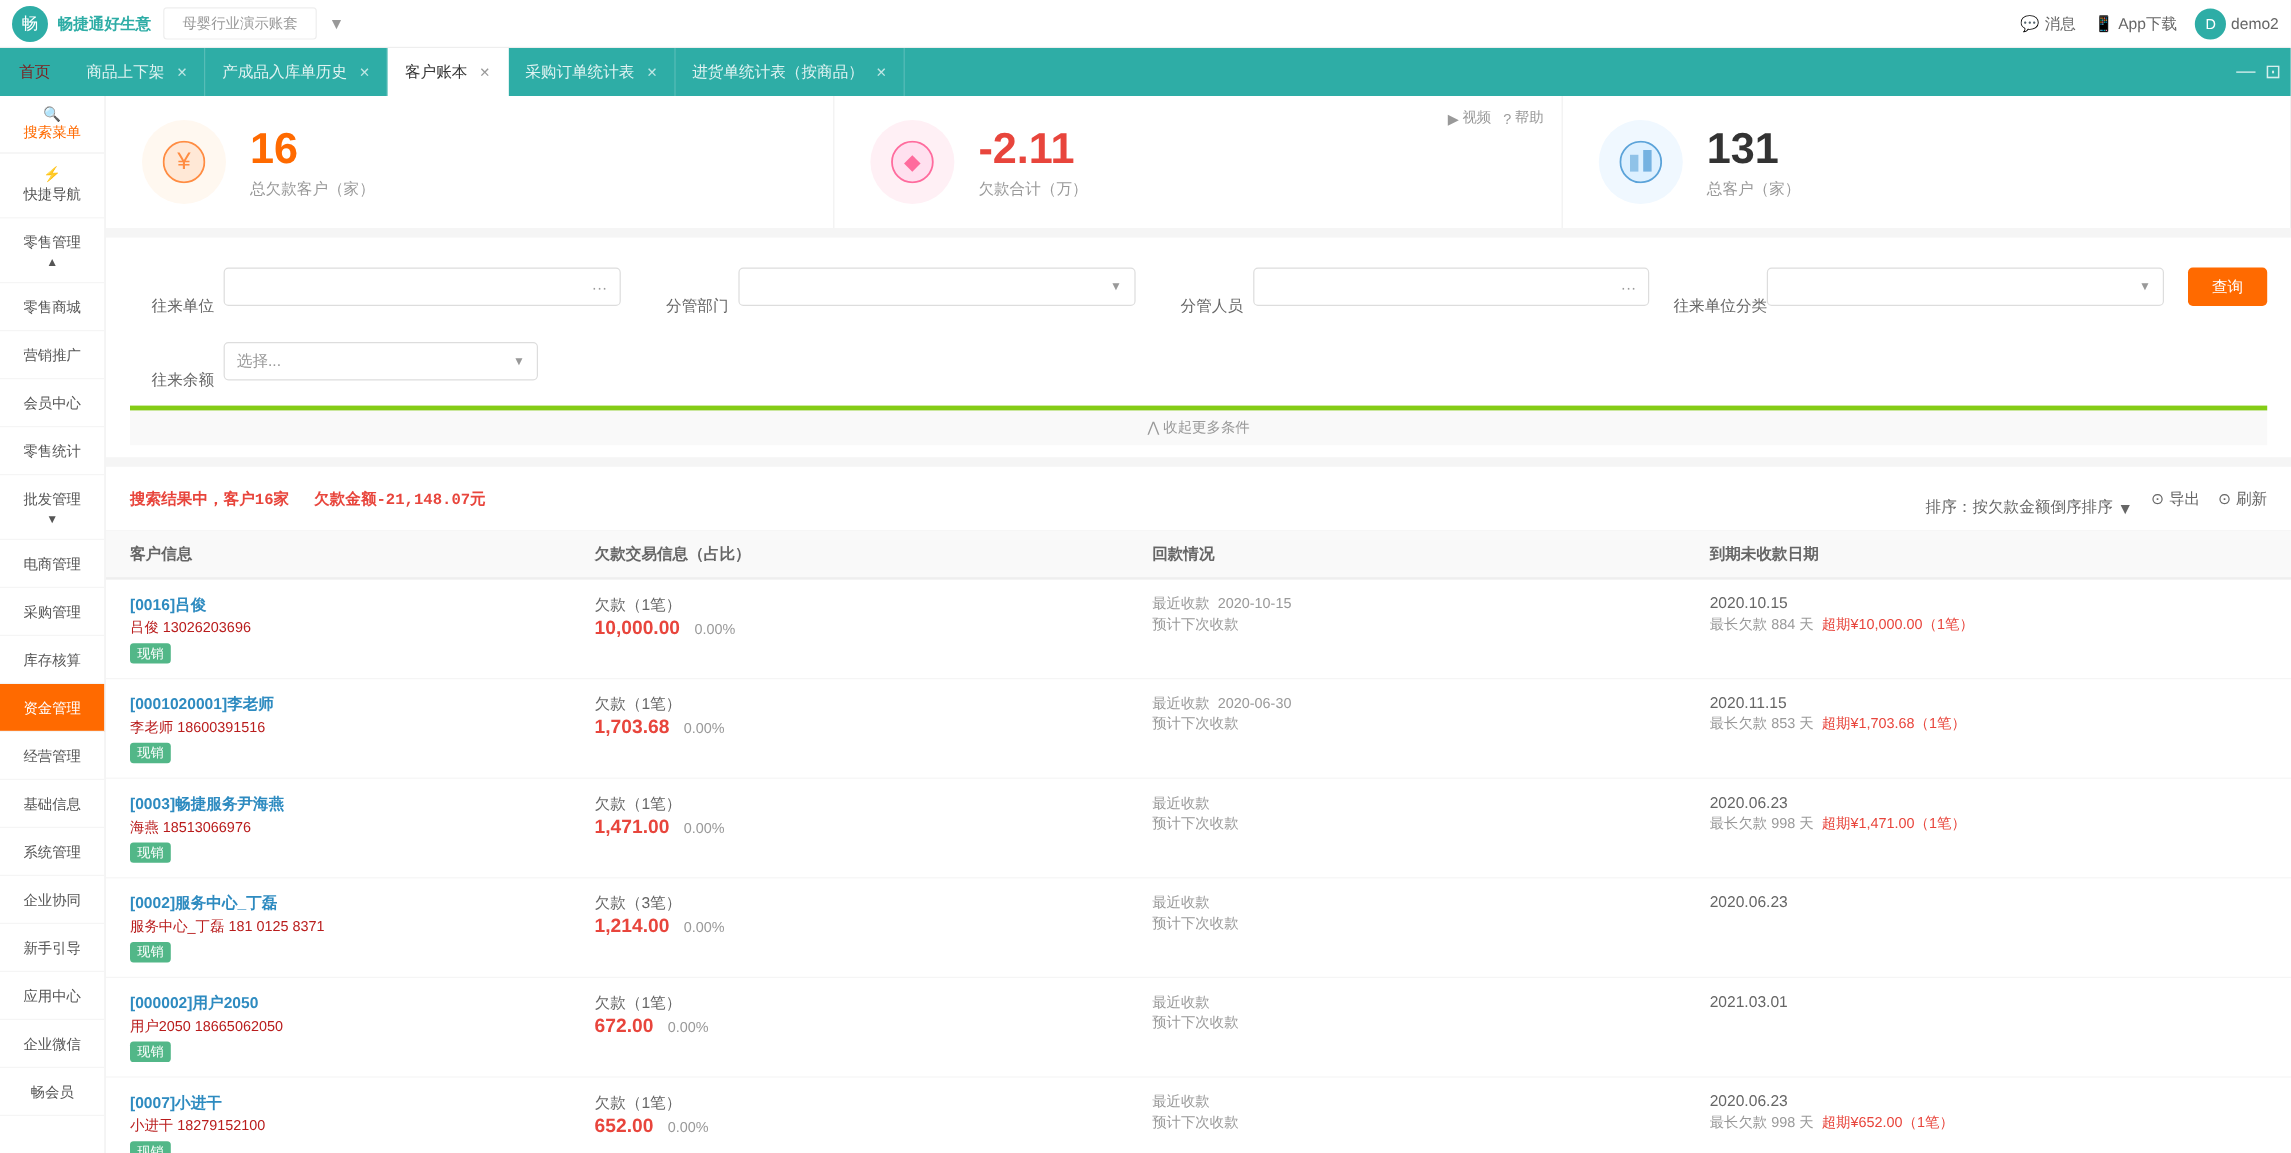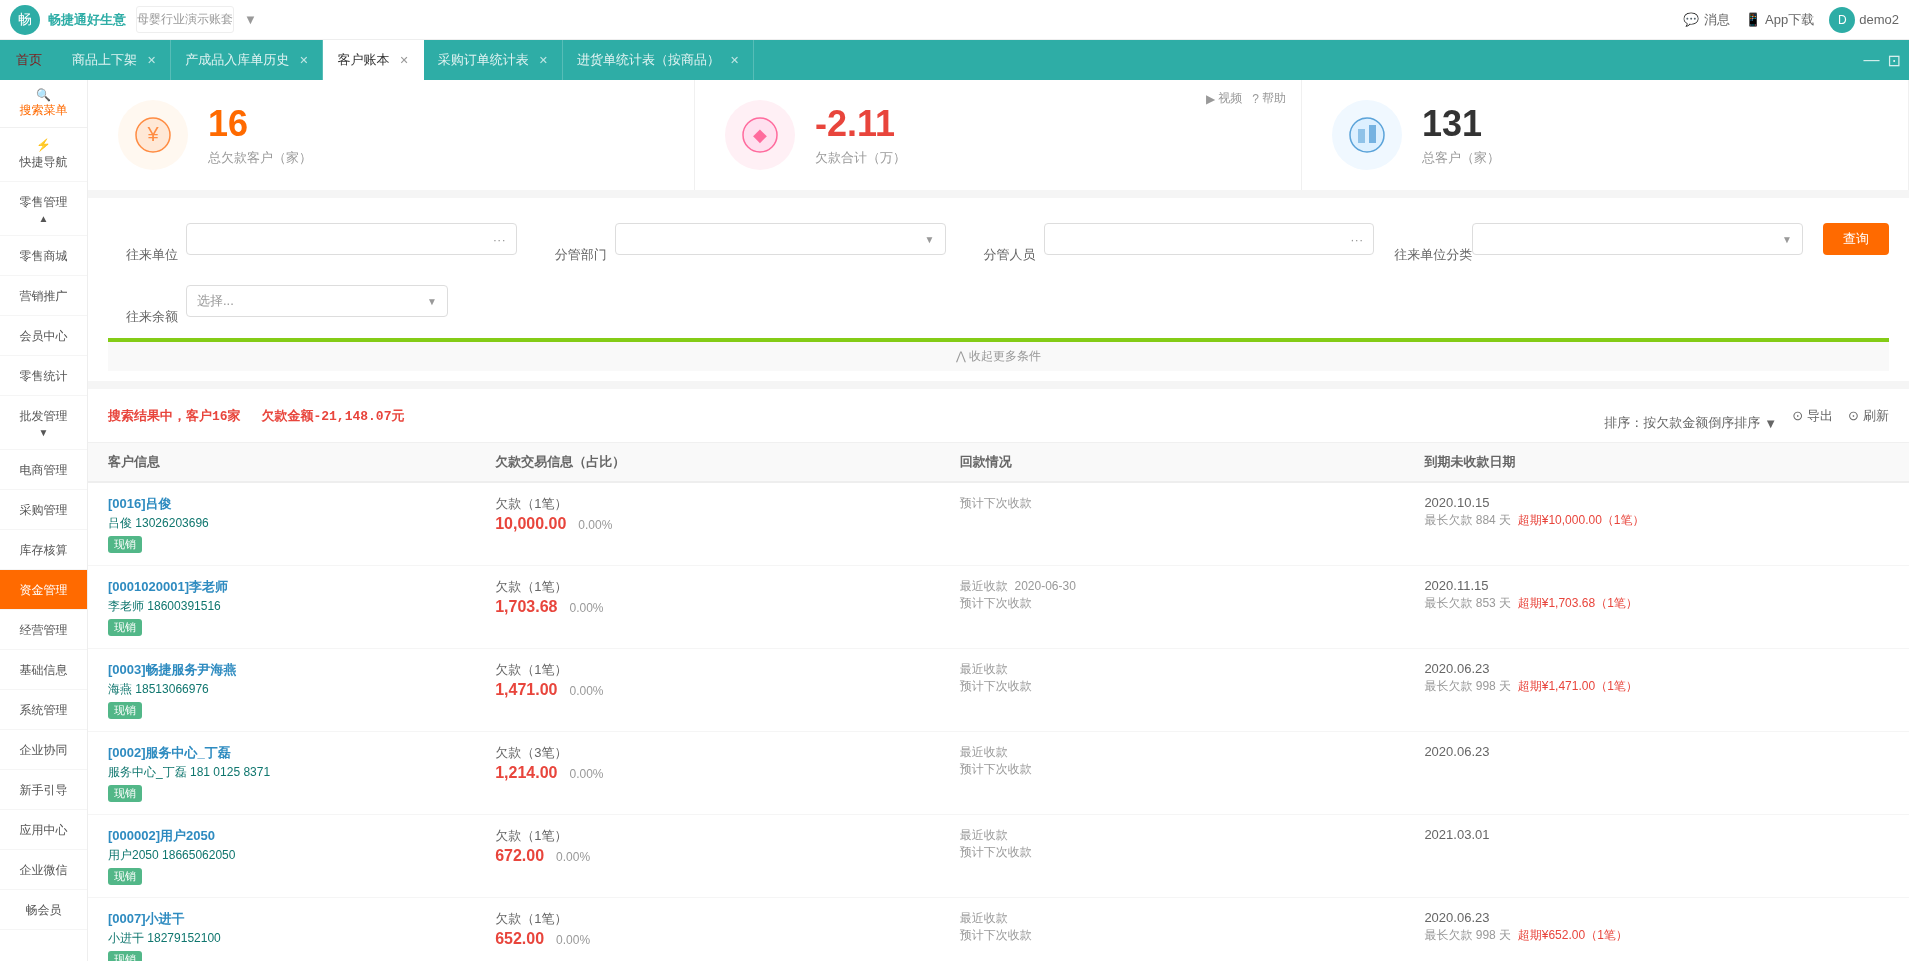--- a/index.html
+++ b/index.html
@@ -67,35 +67,35 @@
 
     
     .data-table { width: 100%; background: #fff; }
     .table-header { display: flex; background: #f9f9f9; padding: 10px 20px; border-bottom: 2px solid #eee; font-size: 13px; color: #666; font-weight: bold; }
     .table-row { display: flex; padding: 12px 20px; border-bottom: 1px solid #f5f5f5; align-items: flex-start; }
     .col-customer { flex: 2.5; }
     .col-debt { flex: 3; }
     .col-recovery { flex: 3; }
     .col-overdue { flex: 3; }
     .customer-name { color: #2e8bc0; cursor: pointer; font-size: 13px; font-weight: bold; }
-    .customer-info { font-size: 12px; color: #0f766e; margin-top: 2px; }
+    .customer-info { font-size: 12px; color: #b91c1c; margin-top: 2px; }
     .tag { display: inline-block; background: #52b788; color: #fff; border-radius: 3px; padding: 1px 6px; font-size: 11px; margin-top: 4px; }
     .debt-count { font-size: 13px; color: #666; }
     .debt-amount { font-size: 16px; color: #e8453c; font-weight: bold; margin-top: 2px; }
     .debt-percent { font-size: 12px; color: #999; margin-top: 2px; }
     .recovery-label { font-size: 12px; color: #999; }
     .overdue-date-label { font-size: 13px; color: #666; }
     .overdue-detail { font-size: 12px; color: #999; margin-top: 2px; }
     .overdue-link { color: #e8453c; cursor: pointer; }
 
     
     .logo-area { display: flex; align-items: center; gap: 8px; }
     .logo-icon { width: 30px; height: 30px; background: #2eada6; border-radius: 50%; display: flex; align-items: center; justify-content: center; color: #fff; font-size: 14px; }
     .logo-text { font-size: 13px; color: #2eada6; font-weight: bold; }
-    .system-name { font-size: 12px; color: #999; padding: 4px 0; border: 1px solid #eee; border-radius: 3px; }
+    .system-name { font-size: 12px; color: #999; padding: 4px 15px; border: 1px solid #eee; border-radius: 3px; }
     .chevron { font-size: 10px; color: #999; }
     .action-btn { display: flex; align-items: center; gap: 4px; cursor: pointer; color: #666; font-size: 13px; }
 
     
     .debt-inline { display: flex; align-items: baseline; gap: 12px; }
   </style>
 </head>
 <body>
 
 <div class="app-wrapper">
@@ -359,20 +359,21 @@
             <div class="tag">现销</div>
           </div>
           <div class="col-debt">
             <div class="debt-count">欠款（1笔）</div>
             <div class="debt-inline">
               <div class="debt-amount">10,000.00</div>
               <div class="debt-percent">0.00%</div>
             </div>
           </div>
           <div class="col-recovery">
+            <div class="recovery-label"><span>最近收款</span>&nbsp;&nbsp;<span>2020-10-15</span></div>
             <div class="recovery-label">预计下次收款</div>
           </div>
           <div class="col-overdue">
             <div class="overdue-date-label">2020.10.15</div>
             <div class="overdue-detail">
               <span>最长欠款 884 天</span>&nbsp;
               <span class="overdue-link">超期¥10,000.00（1笔）</span>
             </div>
           </div>
         </div>

